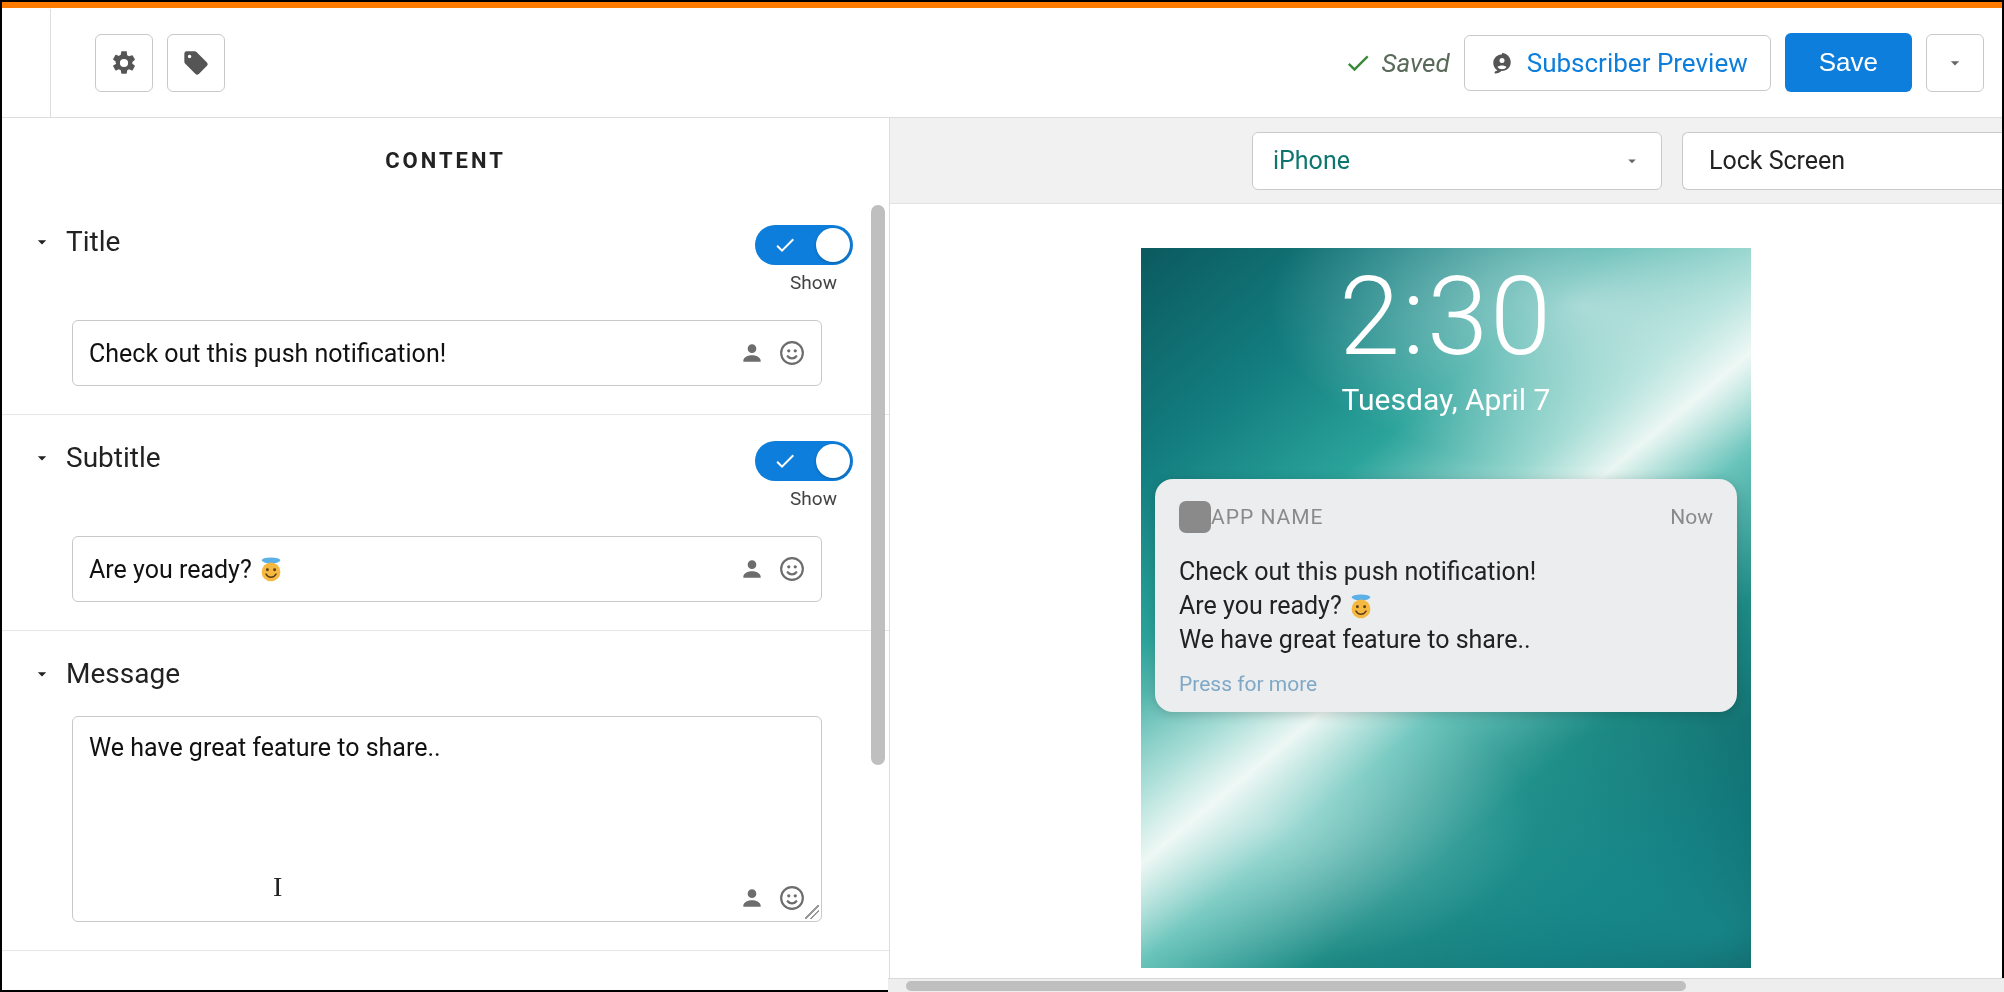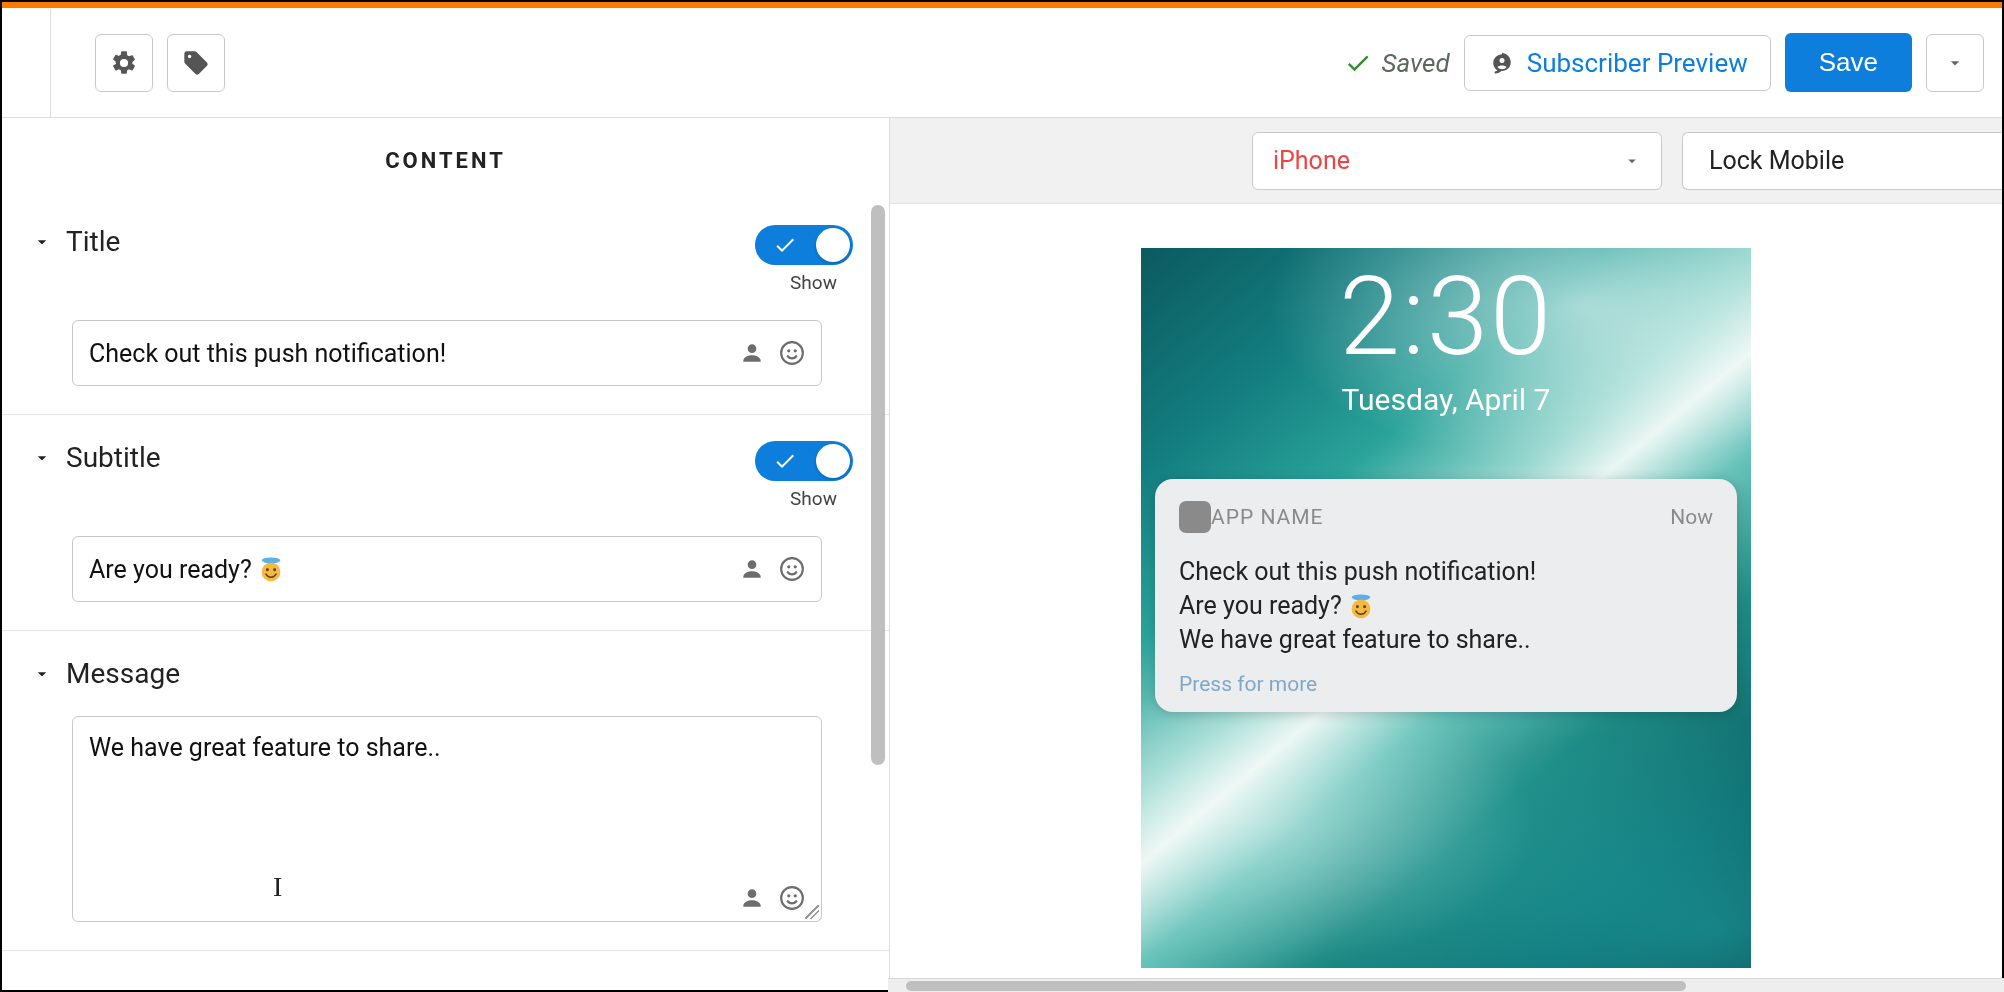--- a/index.html
+++ b/index.html
@@ -145,21 +145,21 @@
   .right-panel { flex: 1; display: flex; flex-direction: column; }
   .preview-toolbar {
     height: 86px; background: #f1f1f1; border-bottom: 1px solid #e3e3e3;
     display: flex; align-items: center; justify-content: flex-end; gap: 20px;
     padding: 0 0 0 20px;
   }
   .device-select {
     width: 410px; height: 58px; background: #fff;
     border: 1px solid #c9c9c9; border-radius: 6px;
     display: flex; align-items: center; padding: 12px 20px;
-    font-size: 25px; color: #ef4444; cursor: pointer;
+    font-size: 25px; color: #0f766e; cursor: pointer;
   }
   .device-select .sel-txt { flex: 1; }
   .device-select svg { width: 18px; height: 18px; fill: #666; }
   .view-select {
     height: 58px; background: #fff;
     border: 1px solid #c9c9c9; border-left: 1px solid #c9c9c9;
     border-radius: 6px 0 0 6px;
     display: flex; align-items: center; padding: 0 20px 0 26px;
     font-size: 25px; color: #222; cursor: pointer;
     min-width: 320px; border-right: none;
@@ -388,21 +388,21 @@
 
   <div class="right-panel">
     <div class="preview-toolbar">
       <div class="device-select">
         <span class="sel-txt">iPhone</span>
         <svg viewBox="0 0 24 24">
             <path d="M7 10l5 5 5-5z"></path>
           </svg>
       </div>
       <div class="view-select">
-        <span>Lock Mobile</span>
+        <span>Lock Screen</span>
       </div>
     </div>
 
     <div class="preview-area">
       <div class="phone">
         <div class="lock-time">2:30</div>
         <div class="lock-date">Tuesday, April 7</div>
 
         <div class="notif-card">
           <div class="notif-head">

